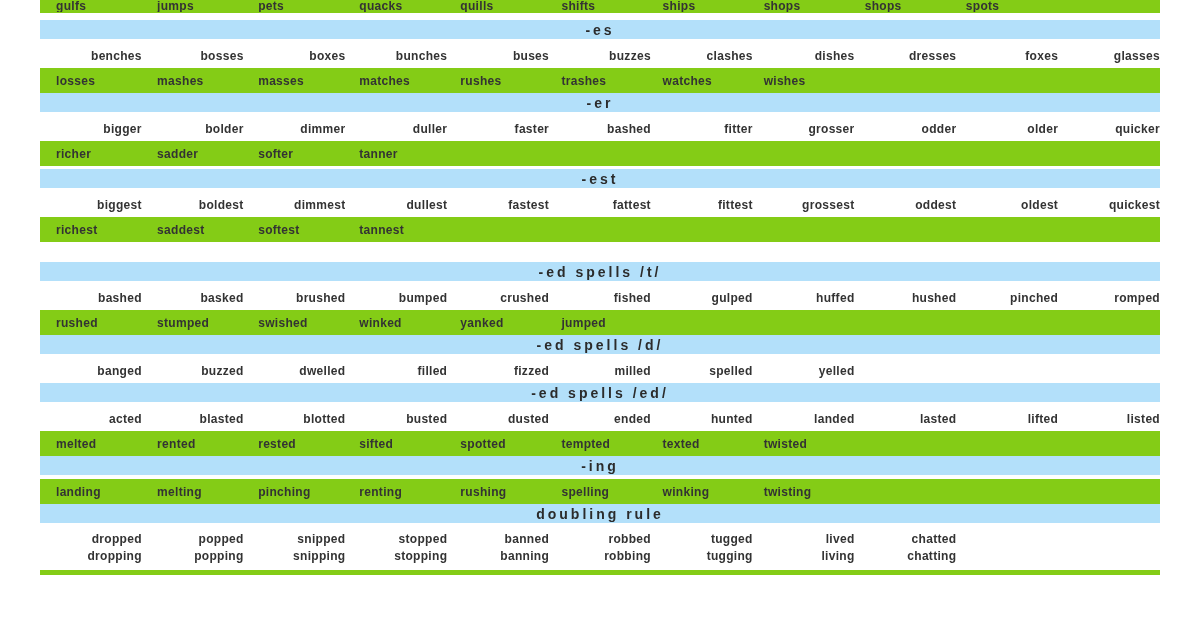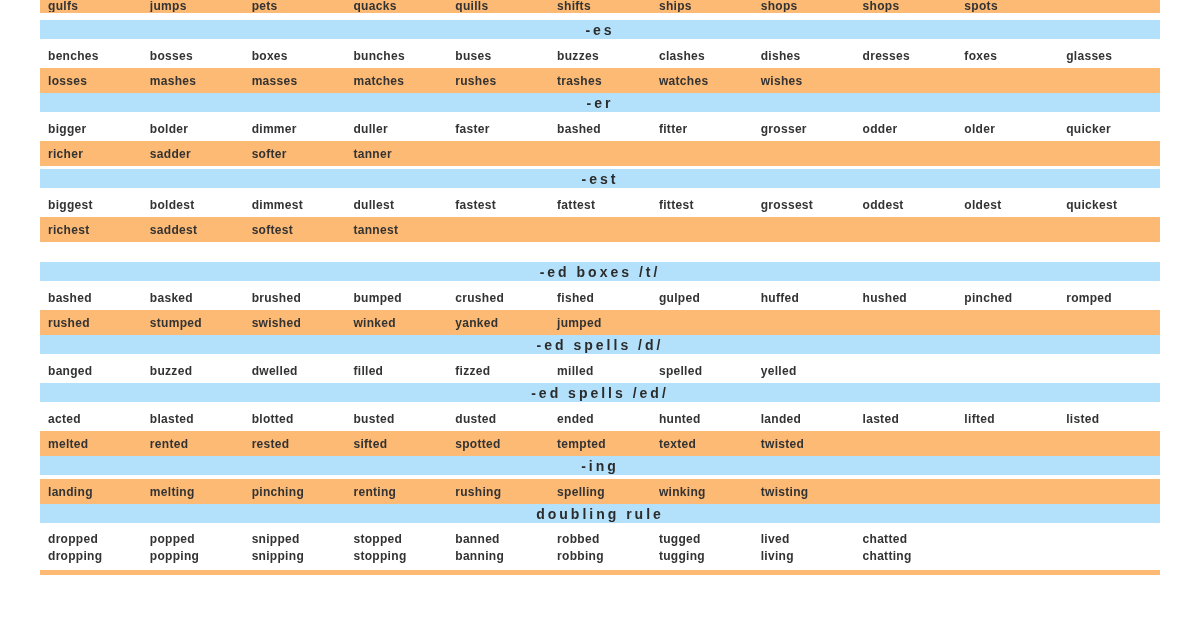--- a/index.html
+++ b/index.html
@@ -11,23 +11,23 @@
     position:absolute;left:40px;top:0;width:1120px;
   }
   .row{
     display:grid;grid-template-columns:repeat(11,1fr);
   }
   .word-row{height:25px;align-items:center;}
   .cell{
     padding-left:8px;font-size:12px;font-weight:700;color:#333333;
     letter-spacing:0.3px;white-space:nowrap;overflow:hidden;
   }
-  .bg-cream{background:#fdba74;}
+  .bg-cream{background:#84cc16;padding-left:8px;}
   .bg-blue{background:#B3E0FA;}
-  .bg-white{background:#ffffff;}
+  .bg-white{background:#ffffff;text-align:right;}
   .header-row{
     height:19px;display:flex;align-items:center;justify-content:center;
     font-size:14px;font-weight:700;letter-spacing:3px;color:#2b2b2b;
     white-space:pre;
   }
   .partial-top{height:13px;overflow:hidden;align-items:start;}
   .partial-top .cell{line-height:12px;}
   .pair-row{height:41px;}
   .pair-cell{
     display:flex;flex-direction:column;justify-content:center;height:41px;
@@ -133,21 +133,21 @@
       <div class="cell">tannest</div>
       <div class="cell"></div>
       <div class="cell"></div>
       <div class="cell"></div>
       <div class="cell"></div>
       <div class="cell"></div>
       <div class="cell"></div>
       <div class="cell"></div>
     </div>
     <div class="gap" style="height: 20px;"></div>
-    <div class="header-row bg-blue">-ed boxes /t/</div>
+    <div class="header-row bg-blue">-ed spells /t/</div>
     <div class="gap" style="height: 4px;"></div>
     <div class="row word-row bg-white">
       <div class="cell">bashed</div>
       <div class="cell">basked</div>
       <div class="cell">brushed</div>
       <div class="cell">bumped</div>
       <div class="cell">crushed</div>
       <div class="cell">fished</div>
       <div class="cell">gulped</div>
       <div class="cell">huffed</div>

